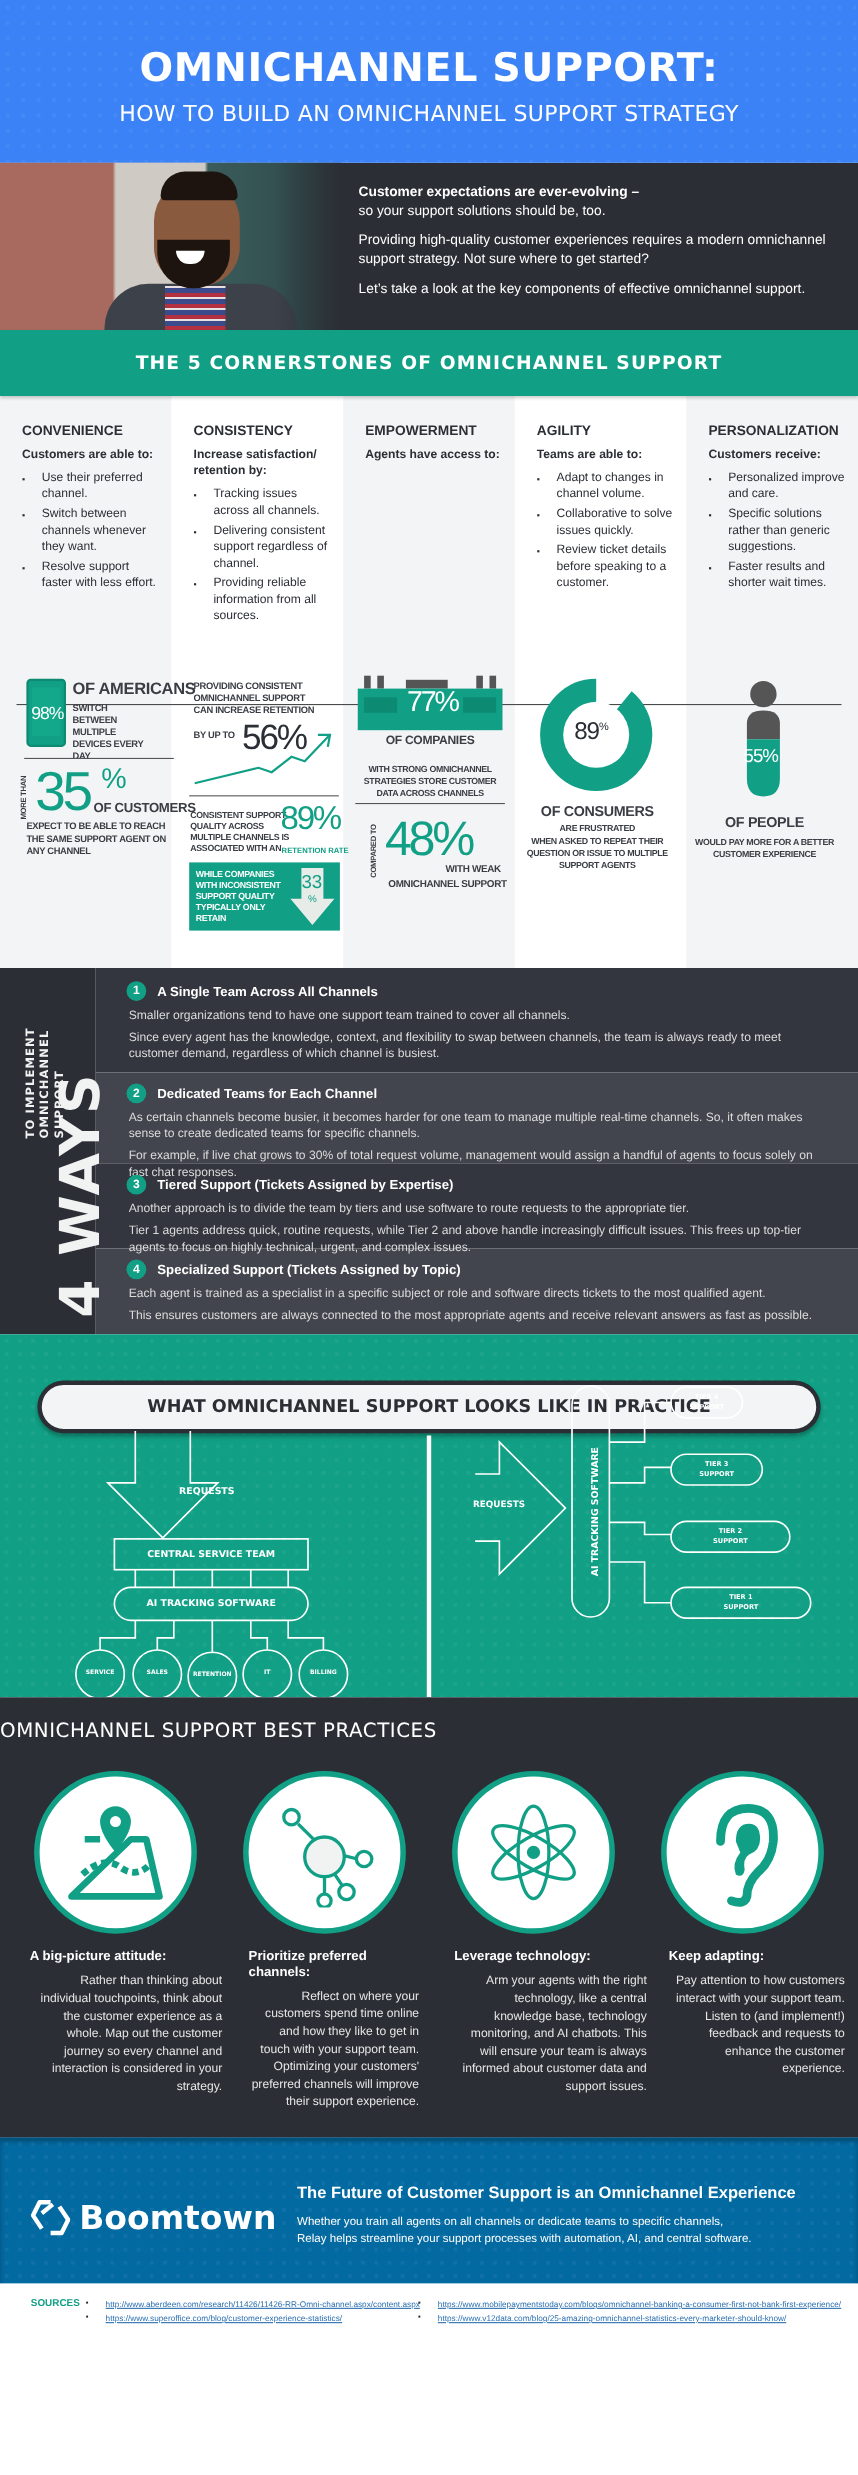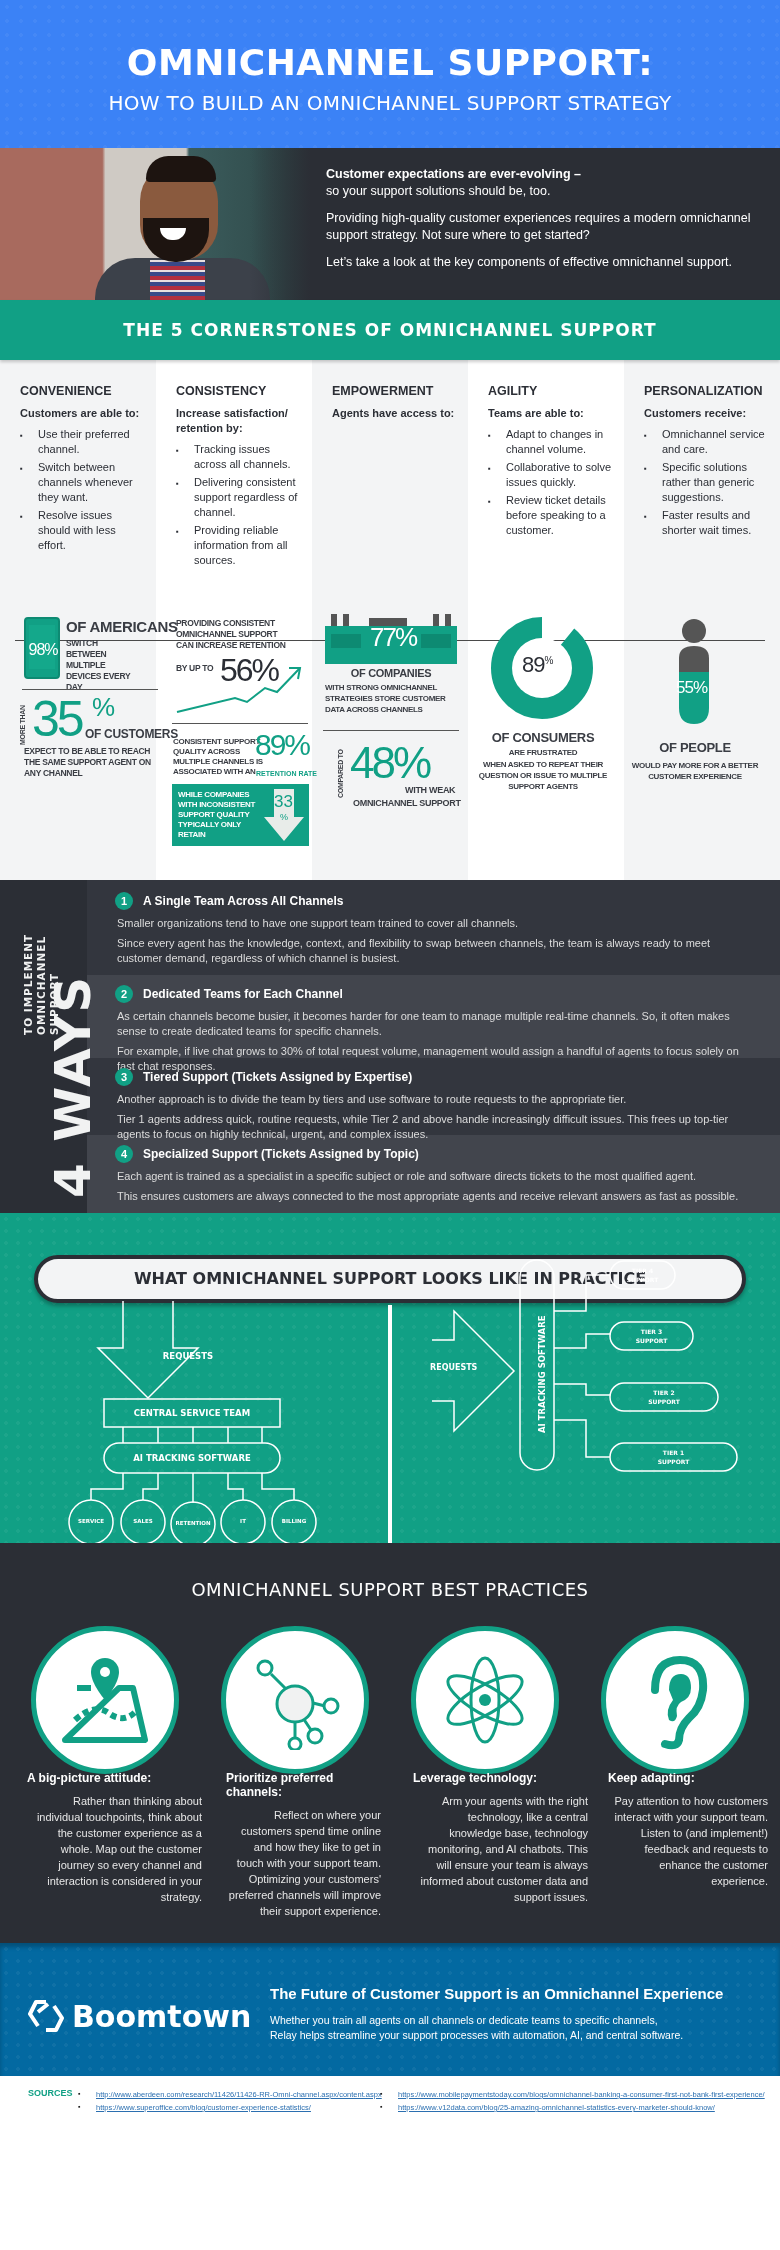--- a/index.html
+++ b/index.html
@@ -55,21 +55,21 @@
 
   
   .practice { height: 330px; background: #11a085; position: relative; overflow: hidden; }
   .practice::before { content: ""; position: absolute; inset: 0; background-image: radial-gradient(rgba(255,255,255,0.05) 2px, transparent 2px); background-size: 12px 12px; }
   .practice-title { position: absolute; left: 34px; top: 42px; width: 712px; height: 48px; background: #f3f4f5; border: 4px solid #2b2e35; border-radius: 24px; text-align: center; font-family: "DejaVu Sans", sans-serif; font-weight: bold; font-size: 16px; padding-top: 10px; color: #2b2e35; box-shadow: 0 3px 4px rgba(0,0,0,0.3); }
   .practice-divider { position: absolute; left: 388px; top: 92px; width: 4px; height: 240px; background: #fff; }
   .diag-label { position: absolute; color: #fff; font-size: 8px; font-weight: bold; text-align: center; font-family: "DejaVu Sans", sans-serif; }
 
   
   .best { height: 400px; background: #2b2e35; color: #fff; position: relative; }
-  .best h2 { text-align: center; font-family: "DejaVu Sans", sans-serif; font-weight: normal; font-size: 18px; padding-top: 36px; letter-spacing: 0.5px; }
+  .best h2 { font-family: "DejaVu Sans", sans-serif; font-weight: normal; font-size: 18px; padding-top: 20px; letter-spacing: 0.5px; }
   .best-row { display: flex; justify-content: space-around; padding: 0 10px; margin-top: 26px; }
   .best-icon { width: 148px; height: 148px; border-radius: 50%; background: #fff; border: 5px solid #11a085; display: flex; align-items: center; justify-content: center; }
   .best-text { position: absolute; top: 228px; width: 175px; }
   .best-text h5 { font-size: 12px; font-weight: bold; margin-bottom: 8px; line-height: 14px; }
   .best-text p { font-size: 11px; line-height: 16px; color: #e6e6e6; text-align: right; }
 
   
   .cta { height: 133px; background: #0369a1; position: relative; color: #fff; overflow: hidden; box-shadow: inset 0 4px 4px rgba(0,0,0,0.25); }
   .cta::before { content: ""; position: absolute; inset: 0; background-image: radial-gradient(rgba(255,255,255,0.05) 2px, transparent 2px); background-size: 12px 12px; }
   .cta .logo { position: absolute; left: 28px; top: 55px; display: flex; align-items: center; }
@@ -107,21 +107,21 @@
 
 <div class="corner-title">THE 5 CORNERSTONES OF OMNICHANNEL SUPPORT</div>
 <div style="position:relative">
   <div class="corner-grid">
     <div class="corner-col">
       <h3>CONVENIENCE</h3>
       <div class="sub">Customers are able to:</div>
       <ul>
         <li>Use their preferred channel.</li>
         <li>Switch between channels whenever they want.</li>
-        <li>Resolve issues should with less effort.</li>
+        <li>Resolve support faster with less effort.</li>
       </ul>
     </div>
     <div class="corner-col">
       <h3>CONSISTENCY</h3>
       <div class="sub">Increase satisfaction/ retention by:</div>
       <ul>
         <li>Tracking issues across all channels.</li>
         <li>Delivering consistent support regardless of channel.</li>
         <li>Providing reliable information from all sources.</li>
       </ul>
@@ -136,21 +136,21 @@
       <ul>
         <li>Adapt to changes in channel volume.</li>
         <li>Collaborative to solve issues quickly.</li>
         <li>Review ticket details before speaking to a customer.</li>
       </ul>
     </div>
     <div class="corner-col">
       <h3>PERSONALIZATION</h3>
       <div class="sub">Customers receive:</div>
       <ul>
-        <li>Omnichannel service and care.</li>
+        <li>Personalized improve and care.</li>
         <li>Specific solutions rather than generic suggestions.</li>
         <li>Faster results and shorter wait times.</li>
       </ul>
     </div>
   </div>
 
   <div style="position:absolute;left:15px;right:15px;top:280px;height:1px;background:#4a4a4a;"></div>
 
   <div style="position:absolute;left:0;top:220px;width:780px;height:290px;">
 
@@ -195,21 +195,21 @@
         <rect x="18" y="0" width="6" height="12" fill="#555"></rect>
       <rect x="44" y="4" width="38" height="8" fill="#555"></rect>
       <rect x="108" y="0" width="6" height="12" fill="#555"></rect>
         <rect x="120" y="0" width="6" height="12" fill="#555"></rect>
       <rect x="0" y="12" width="132" height="38" fill="#11a085"></rect>
       <rect x="6" y="20" width="30" height="14" fill="#0d8a72"></rect>
         <rect x="96" y="20" width="30" height="14" fill="#0d8a72"></rect>
     </svg>
     <div style="position:absolute;left:370px;top:42px;font-size:26px;color:#fff;letter-spacing:-2px;">77%</div>
     <div class="stat-txt" style="position:absolute;left:325px;top:87px;width:132px;text-align:center;font-size:11px;">OF COMPANIES</div>
-    <div class="stat-txt" style="position:absolute;left:325px;top:102px;width:132px;text-align:left;font-size:8px;line-height:11px;">WITH STRONG OMNICHANNEL STRATEGIES STORE CUSTOMER DATA ACROSS CHANNELS</div>
+    <div class="stat-txt" style="position:absolute;left:325px;top:114px;width:132px;text-align:center;font-size:8px;line-height:11px;">WITH STRONG OMNICHANNEL STRATEGIES STORE CUSTOMER DATA ACROSS CHANNELS</div>
     <div style="position:absolute;left:323px;top:150px;width:136px;height:1px;background:#555;"></div>
 
     <div class="stat-txt" style="position:absolute;left:337px;top:218px;transform:rotate(-90deg);transform-origin:left top;font-size:7px;">COMPARED TO</div>
     <div style="position:absolute;left:350px;top:158px;font-size:44px;color:#11a085;letter-spacing:-3px;">48%</div>
     <div class="stat-txt" style="position:absolute;left:405px;top:205px;font-size:9px;">WITH WEAK</div>
     <div class="stat-txt" style="position:absolute;left:353px;top:218px;font-size:9px;">OMNICHANNEL SUPPORT</div>
 
     <svg style="position:absolute;left:490px;top:36px;" width="104" height="104" viewBox="0 0 104 104">
       <circle cx="52" cy="52" r="40" fill="none" stroke="#11a085" stroke-width="22" stroke-dasharray="223.6 251.3" transform="rotate(-90 52 52) scale(1,-1) translate(0,-104)"></circle>
       <circle cx="52" cy="52" r="30" fill="#fff"></circle>

